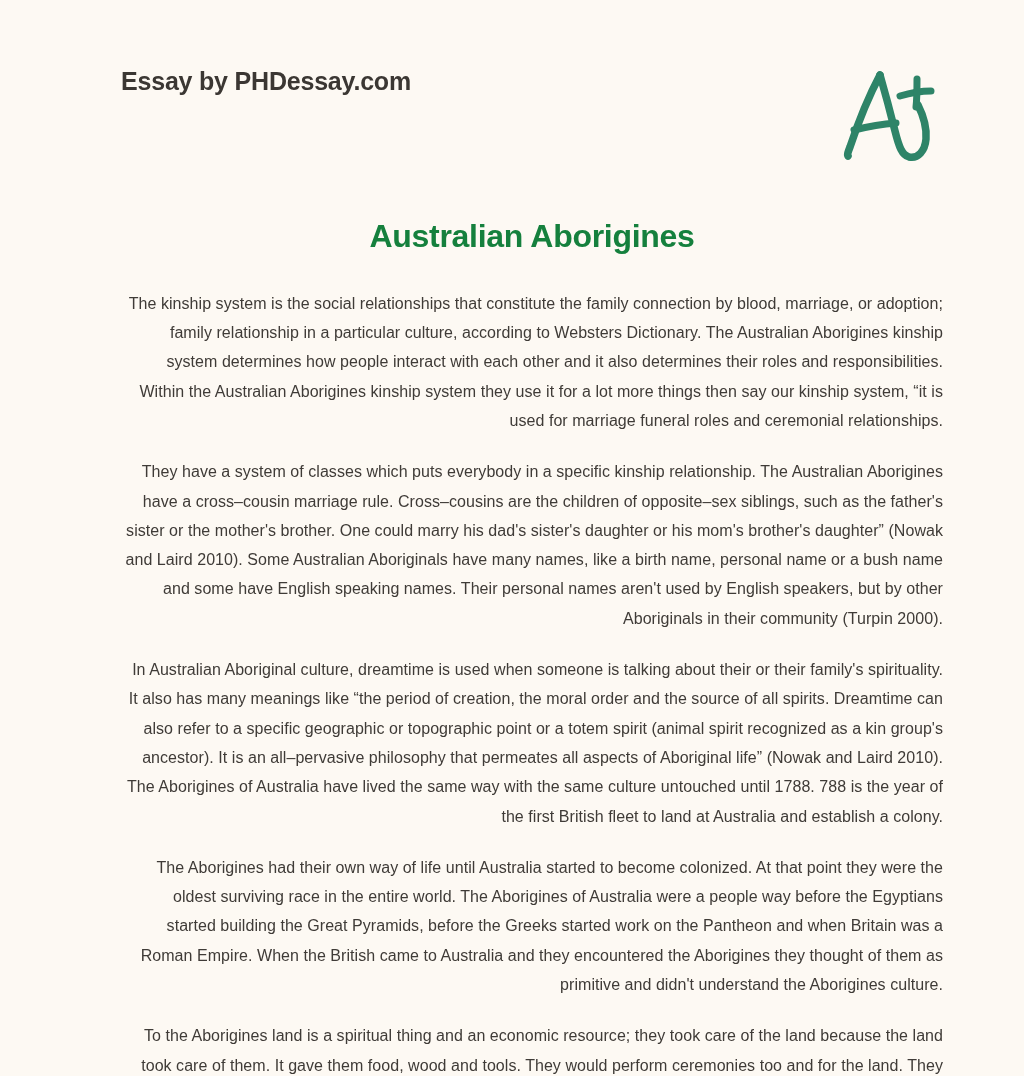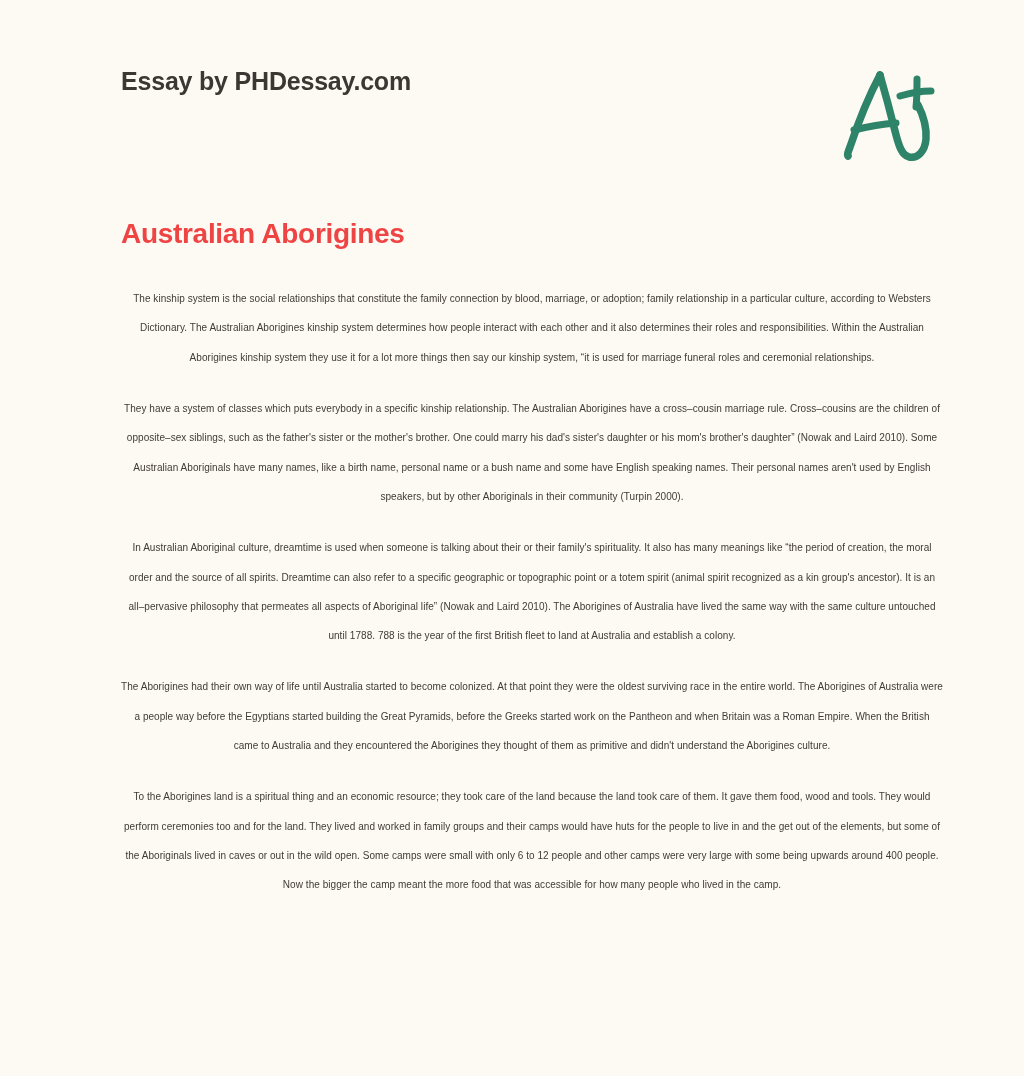--- a/index.html
+++ b/index.html
@@ -74,34 +74,35 @@
 
   
   .article {
     position: absolute;
     left: 89px;
     top: 218px;
     right: 89px;
   }
 
   .article-title {
-    font-size: 28px;
+    font-size: 32px;
     font-weight: bold;
-    color: #ef4444;
+    color: #15803d;
     margin: 0 0 34px 0;
     letter-spacing: -0.3px;
     line-height: 1.15;
+    text-align: center;
   }
 
   .body-text p {
-    font-size: 10px;
+    font-size: 16px;
     line-height: 29.3px;
     color: #3F3B37;
     margin: 0 0 22px 0;
-    text-align: center;
+    text-align: right;
     letter-spacing: 0.05px;
   }
 
   .body-text p:last-child {
     margin-bottom: 0;
   }
 </style>
 </head>
 <body>
 

